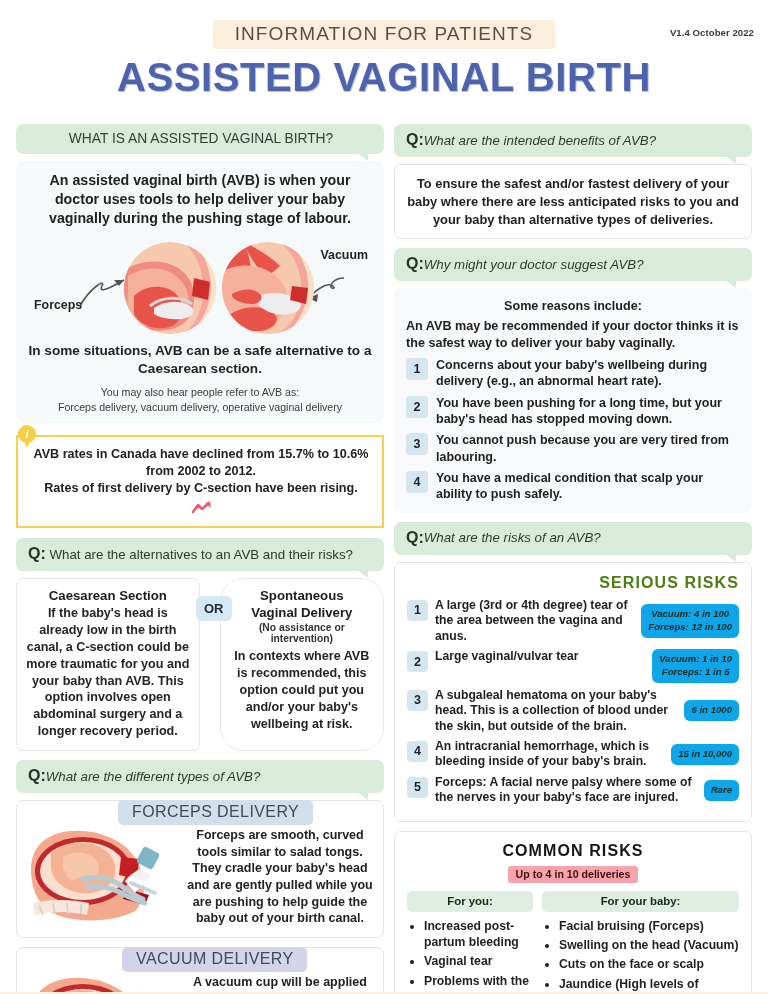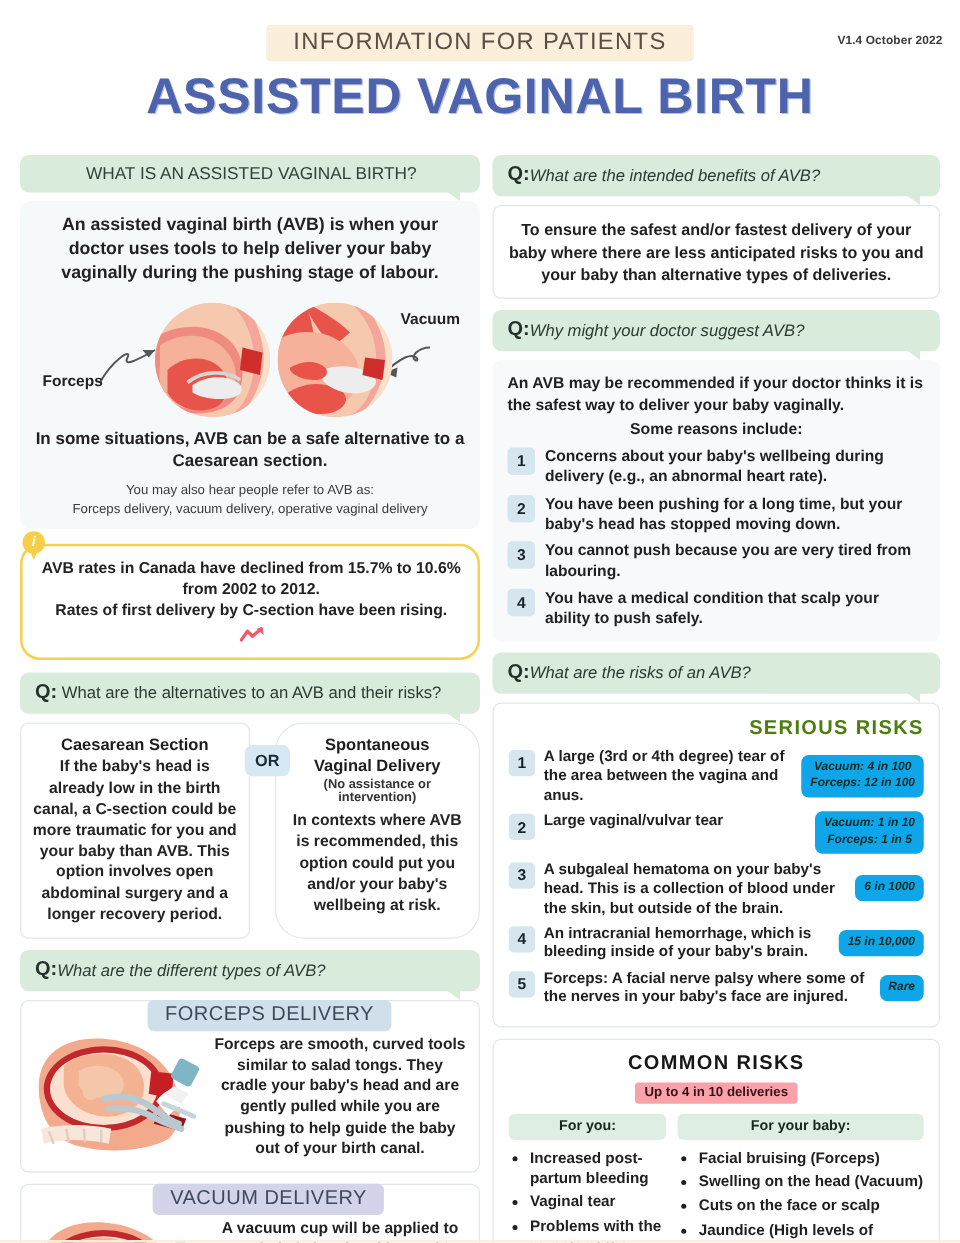--- a/index.html
+++ b/index.html
@@ -118,21 +118,21 @@
     background:#f6cf46;color:#fff;font-size:11px;font-weight:700;
     display:flex;align-items:center;justify-content:center;z-index:3;
     font-style:italic;
   }
   .infobadge:after{
     content:"";position:absolute;left:6px;top:16px;
     border-left:3px solid transparent;border-right:3px solid transparent;
     border-top:7px solid #f6cf46;
   }
   .infobox{
-    border:2px solid #f5d24e;border-radius:16px;background:#fff;
+    border:2px solid #f5d24e;border-radius:0;background:#fff;
     padding:9px 12px 9px 14px;text-align:center;
     font-size:12.6px;line-height:1.38;font-weight:600;color:#222;
   }
   .trendicon{display:inline-block;color:#ef5a6a;font-size:14px;vertical-align:-2px;margin-left:2px;}
 
   
   .altwrap{position:relative;display:flex;gap:20px;margin-bottom:9px;}
   .altcard{
     background:#fff;border:1px solid #e4e8ec;border-radius:7px;
     padding:9px 9px 10px;box-sizing:border-box;text-align:center;
@@ -144,21 +144,21 @@
   .altcard .sub{font-size:10.3px;font-weight:600;color:#333;margin:1px 0 4px;}
   .orbadge{
     position:absolute;left:180px;top:18px;
     background:#d6e8f4;color:#1b2b36;font-weight:700;font-size:13px;
     padding:5px 8px;border-radius:6px;z-index:4;
   }
 
   
   .typecard{
     position:relative;background:#fff;border:1px solid #e2e6ea;border-radius:7px;
-    padding:16px 10px 10px;margin-bottom:9px;display:flex;gap:8px;align-items:flex-start;
+    padding:16px 10px 10px;margin-bottom:9px;display:flex;gap:24px;align-items:flex-start;
   }
   .typebadge{
     position:absolute;top:-1px;left:50%;transform:translateX(-42%);
     padding:3px 14px 4px;border-radius:5px;
     font-size:16px;letter-spacing:.4px;color:#3e4a5a;white-space:nowrap;
   }
   .typebadge.forceps{background:#cfe0ea;}
   .typebadge.vacuum{background:#d3d3ea;}
   .typeimg{width:136px;height:100px;flex:0 0 136px;position:relative;margin-top:8px;}
   .typetext{
@@ -404,24 +404,24 @@
       </div>
 
       <div class="qhead">
         <div class="qrow">
           <span class="qmark">Q:</span>
           <span class="qtext">Why might your doctor suggest AVB?</span>
         </div>
       </div>
 
       <div class="card soft">
-        <div class="reasons-intro">An AVB may be recommended if your doctor thinks it is the safest way to deliver your baby vaginally.</div>
         <div class="reasons-intro">
           <span class="ctr">Some reasons include:</span>
         </div>
+        <div class="reasons-intro">An AVB may be recommended if your doctor thinks it is the safest way to deliver your baby vaginally.</div>
         <div id="reasons-list">
             <div class="rrow">
               <div class="rnum">1</div>
               <div class="rtext">Concerns about your baby's wellbeing during delivery (e.g., an abnormal heart rate).</div>
             </div>
             <div class="rrow">
               <div class="rnum">2</div>
               <div class="rtext">You have been pushing for a long time, but your baby's head has stopped moving down.</div>
             </div>
             <div class="rrow">

